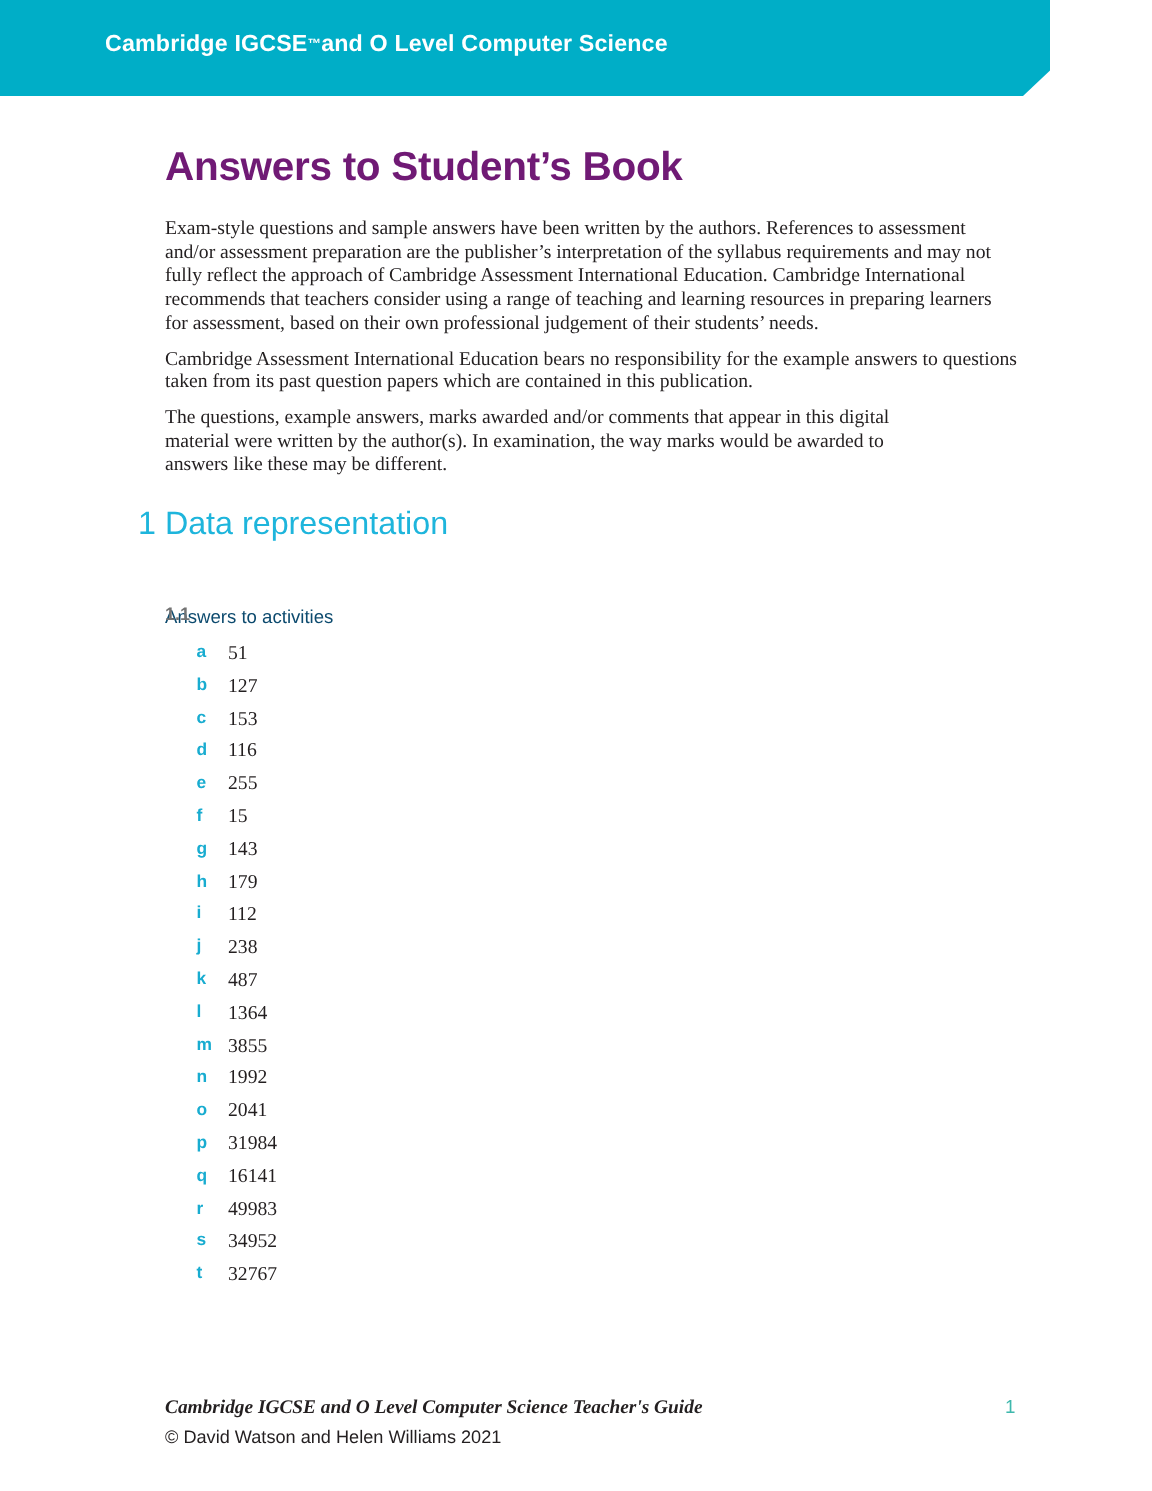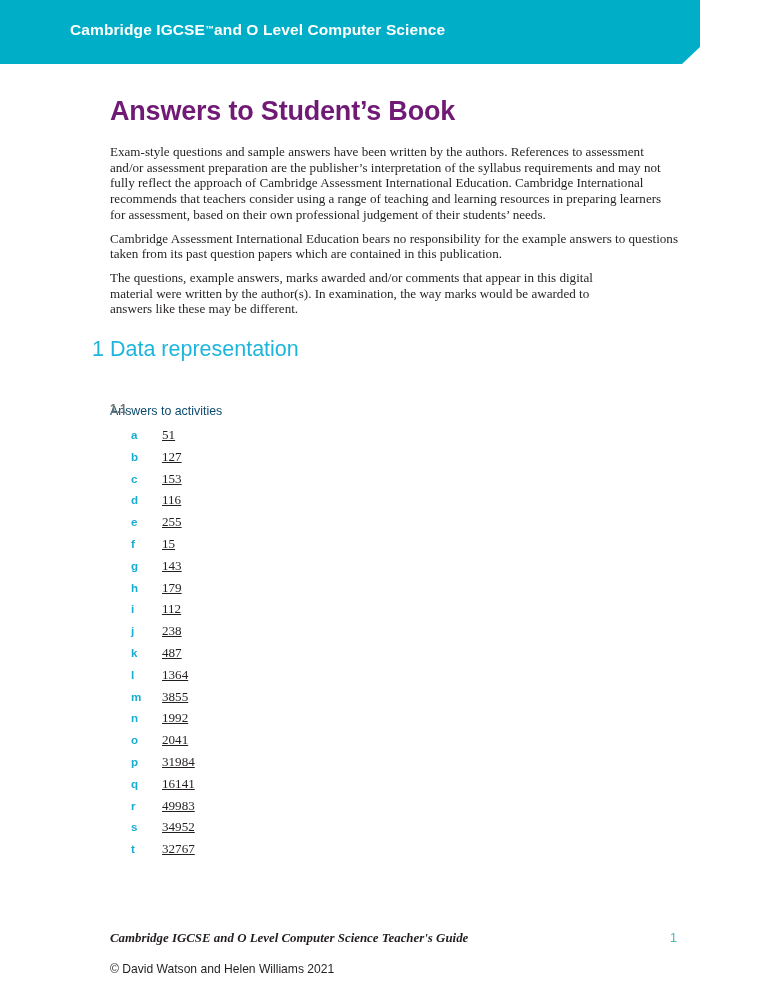--- a/index.html
+++ b/index.html
@@ -134,44 +134,43 @@
     left: 21px;
     width: 16px;
     text-align: left;
     color: #18ACD0;
     font-family: "Liberation Sans", sans-serif;
     font-weight: bold;
     font-size: 11.6px;
   }
   .answer-value {
     position: absolute;
-    left: 52px;
+    left: 42px;
     color: #231f20;
     font-family: "Liberation Serif", serif;
     font-size: 13.1px;
-    text-decoration: underline;
   }
 
   
   .footer {
     position: absolute;
     left: 110px;
     top: 931px;
     width: 566px;
   }
   .footer-line1 {
     font-family: "Liberation Serif", serif;
     font-style: italic;
     font-size: 12.9px;
     color: #231f20;
     white-space: nowrap;
     font-weight: bold;
   }
   .footer-line2 {
-    margin-top: 16px;
+    margin-top: 5px;
     font-family: "Liberation Sans", sans-serif;
     font-size: 12.1px;
     color: #231f20;
     white-space: nowrap;
   }
   .page-number {
     position: absolute;
     left: 560px;
     top: 0;
     width: 40px;

